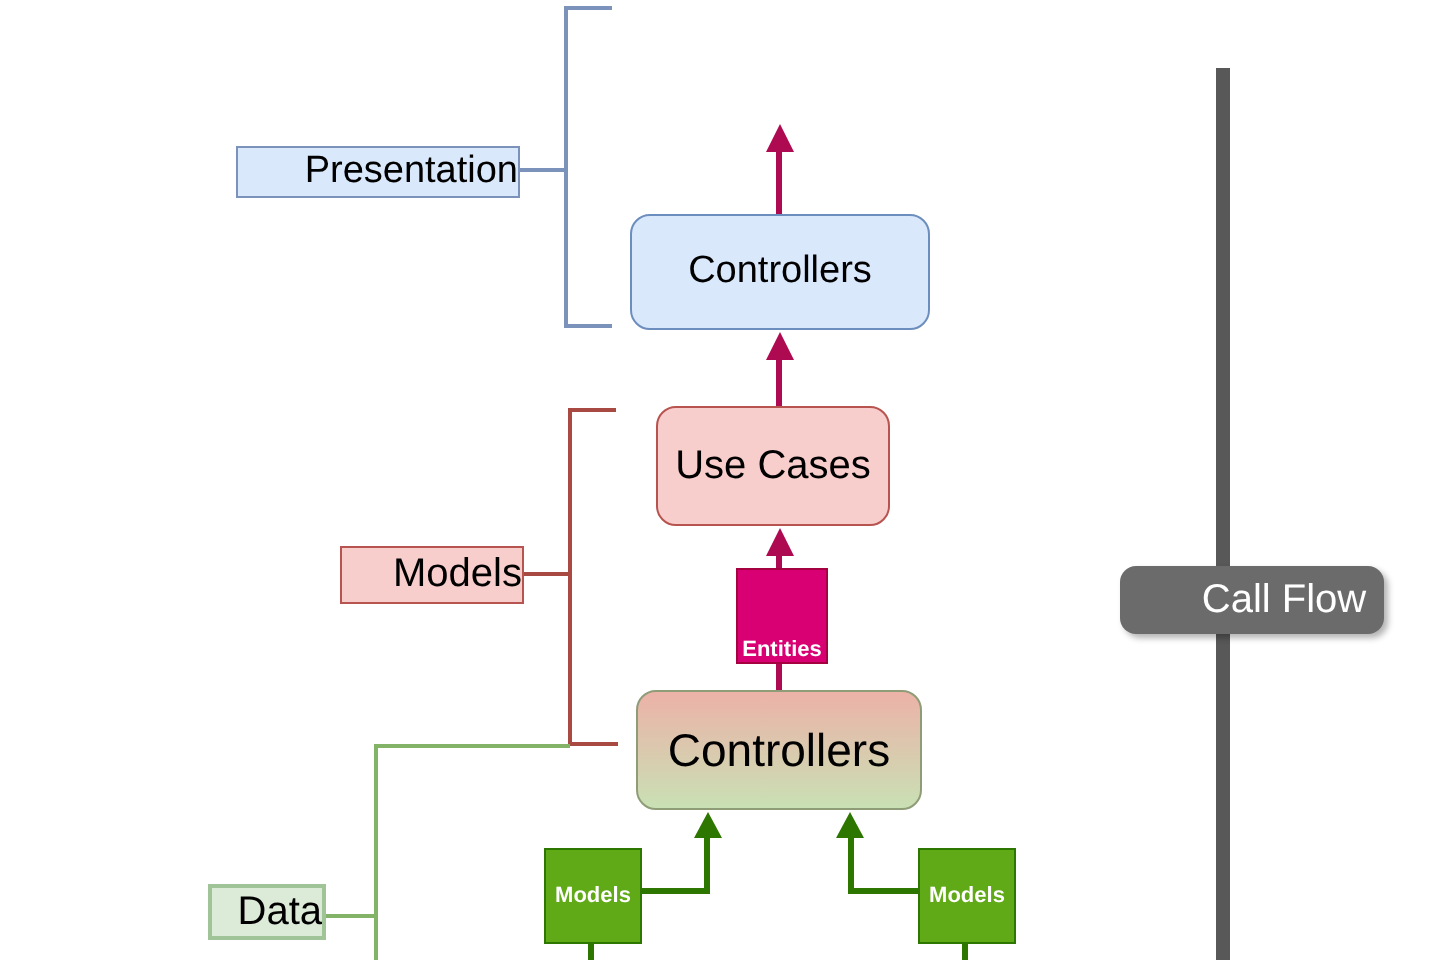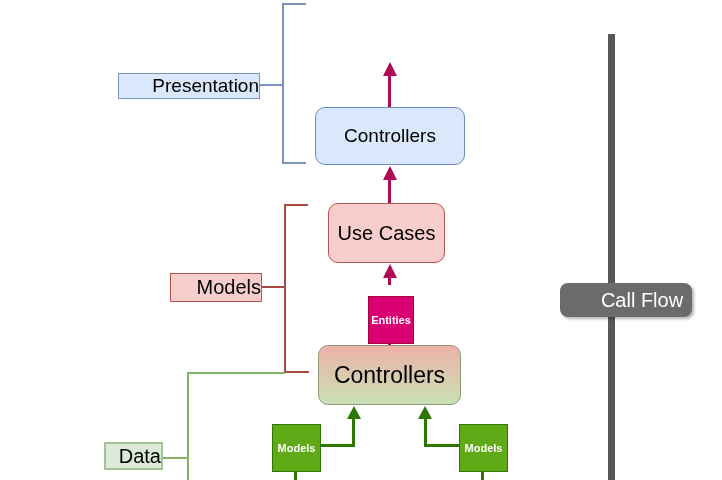--- a/index.html
+++ b/index.html
@@ -82,21 +82,21 @@
 
 
   <div class="node node-blue" style="left:315px;top:107px;width:150px;height:58px;font-size:19px;">
     <span>Controllers</span>
   </div>
 
   <div class="node node-pink" style="left:328px;top:203px;width:117px;height:60px;font-size:20px;">
     <span>Use Cases</span>
   </div>
 
-  <div class="chip chip-magenta" style="left:368px;top:296px;width:46px;height:48px;">
+  <div class="chip chip-magenta" style="left:368px;top:284px;width:46px;height:48px;align-items:flex-end;">
     <span>Entities</span>
   </div>
 
   <div class="node node-repo" style="left:318px;top:345px;width:143px;height:60px;font-size:23px;">
     <span>Controllers</span>
   </div>
 
   <div class="chip chip-green" style="left:272px;top:424px;width:49px;height:48px;">
     <span>Models</span>
   </div>

